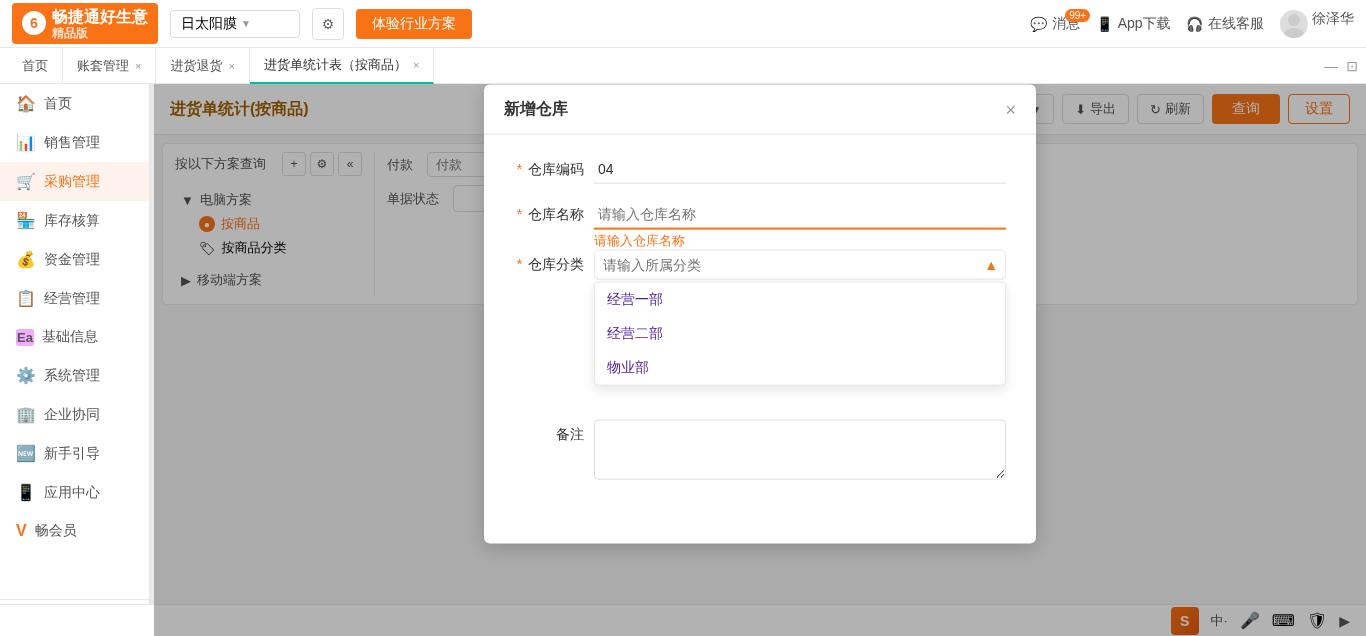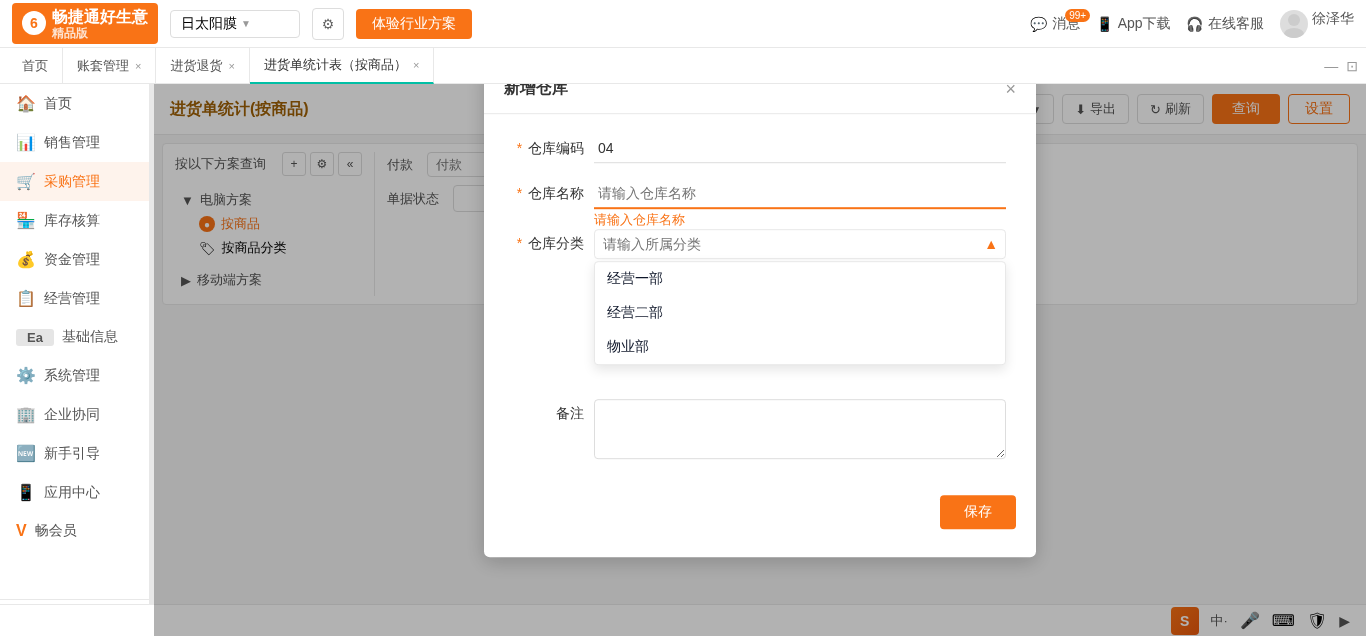--- a/index.html
+++ b/index.html
@@ -240,21 +240,21 @@
     }
 
     
     .dropdown-list {
       position: absolute; top: 100%; left: 0; right: 0;
       background: #fff; border: 1px solid #e8e8e8; border-radius: 4px;
       z-index: 300; box-shadow: 0 4px 12px rgba(0,0,0,0.1);
       margin-top: 2px;
     }
     .dropdown-item {
-      padding: 8px 12px; font-size: 14px; cursor: pointer; color: #0f172a;
+      padding: 8px 12px; font-size: 14px; cursor: pointer; color: #4c1d95;
     }
     .dropdown-item.selected { background: #fef3ec; color: #f97316; }
 
     
     .empty-state {
       display: flex; flex-direction: column; align-items: center;
       justify-content: center; padding: 40px; color: #999;
     }
     .empty-img {
       width: 120px; height: 80px; margin-bottom: 16px;
@@ -367,21 +367,21 @@
     </div>
     <div class="sidebar-item">
       <span class="s-icon">💰</span>
       <span>资金管理</span>
     </div>
     <div class="sidebar-item">
       <span class="s-icon">📋</span>
       <span>经营管理</span>
     </div>
     <div class="sidebar-item">
-      <span class="s-icon" style="font-size:13px;font-weight:bold;background:#e5e5e5;border-radius:3px;padding:1px 11px">Ea</span>
+      <span class="s-icon" style="font-size:13px;font-weight:bold;background:#f0abfc;border-radius:3px;padding:1px 1px">Ea</span>
       <span>基础信息</span>
     </div>
     <div class="sidebar-item">
       <span class="s-icon">⚙️</span>
       <span>系统管理</span>
     </div>
     <div class="sidebar-item">
       <span class="s-icon">🏢</span>
       <span>企业协同</span>
     </div>
@@ -550,23 +550,20 @@
               <div class="dropdown-item">物业部</div>
             </div>
           </div>
         </div>
 
         <div class="form-row" style="margin-top:140px">
           <span class="form-label">备注</span>
           <textarea class="form-textarea" style=""></textarea>
         </div>
       </div>
-      <div class="modal-footer">
-        <button class="btn-save">保存</button>
-      </div>
     </div>
   </div>
 </div>
 
 <div class="bottom-bar">
   <div class="s-logo">S</div>
   <span style="cursor:pointer;color:#555;font-size:13px">中·</span>
   <span style="cursor:pointer;font-size:16px">🎤</span>
   <span style="cursor:pointer;font-size:16px">⌨</span>
   <span style="cursor:pointer;font-size:16px">🛡</span>

